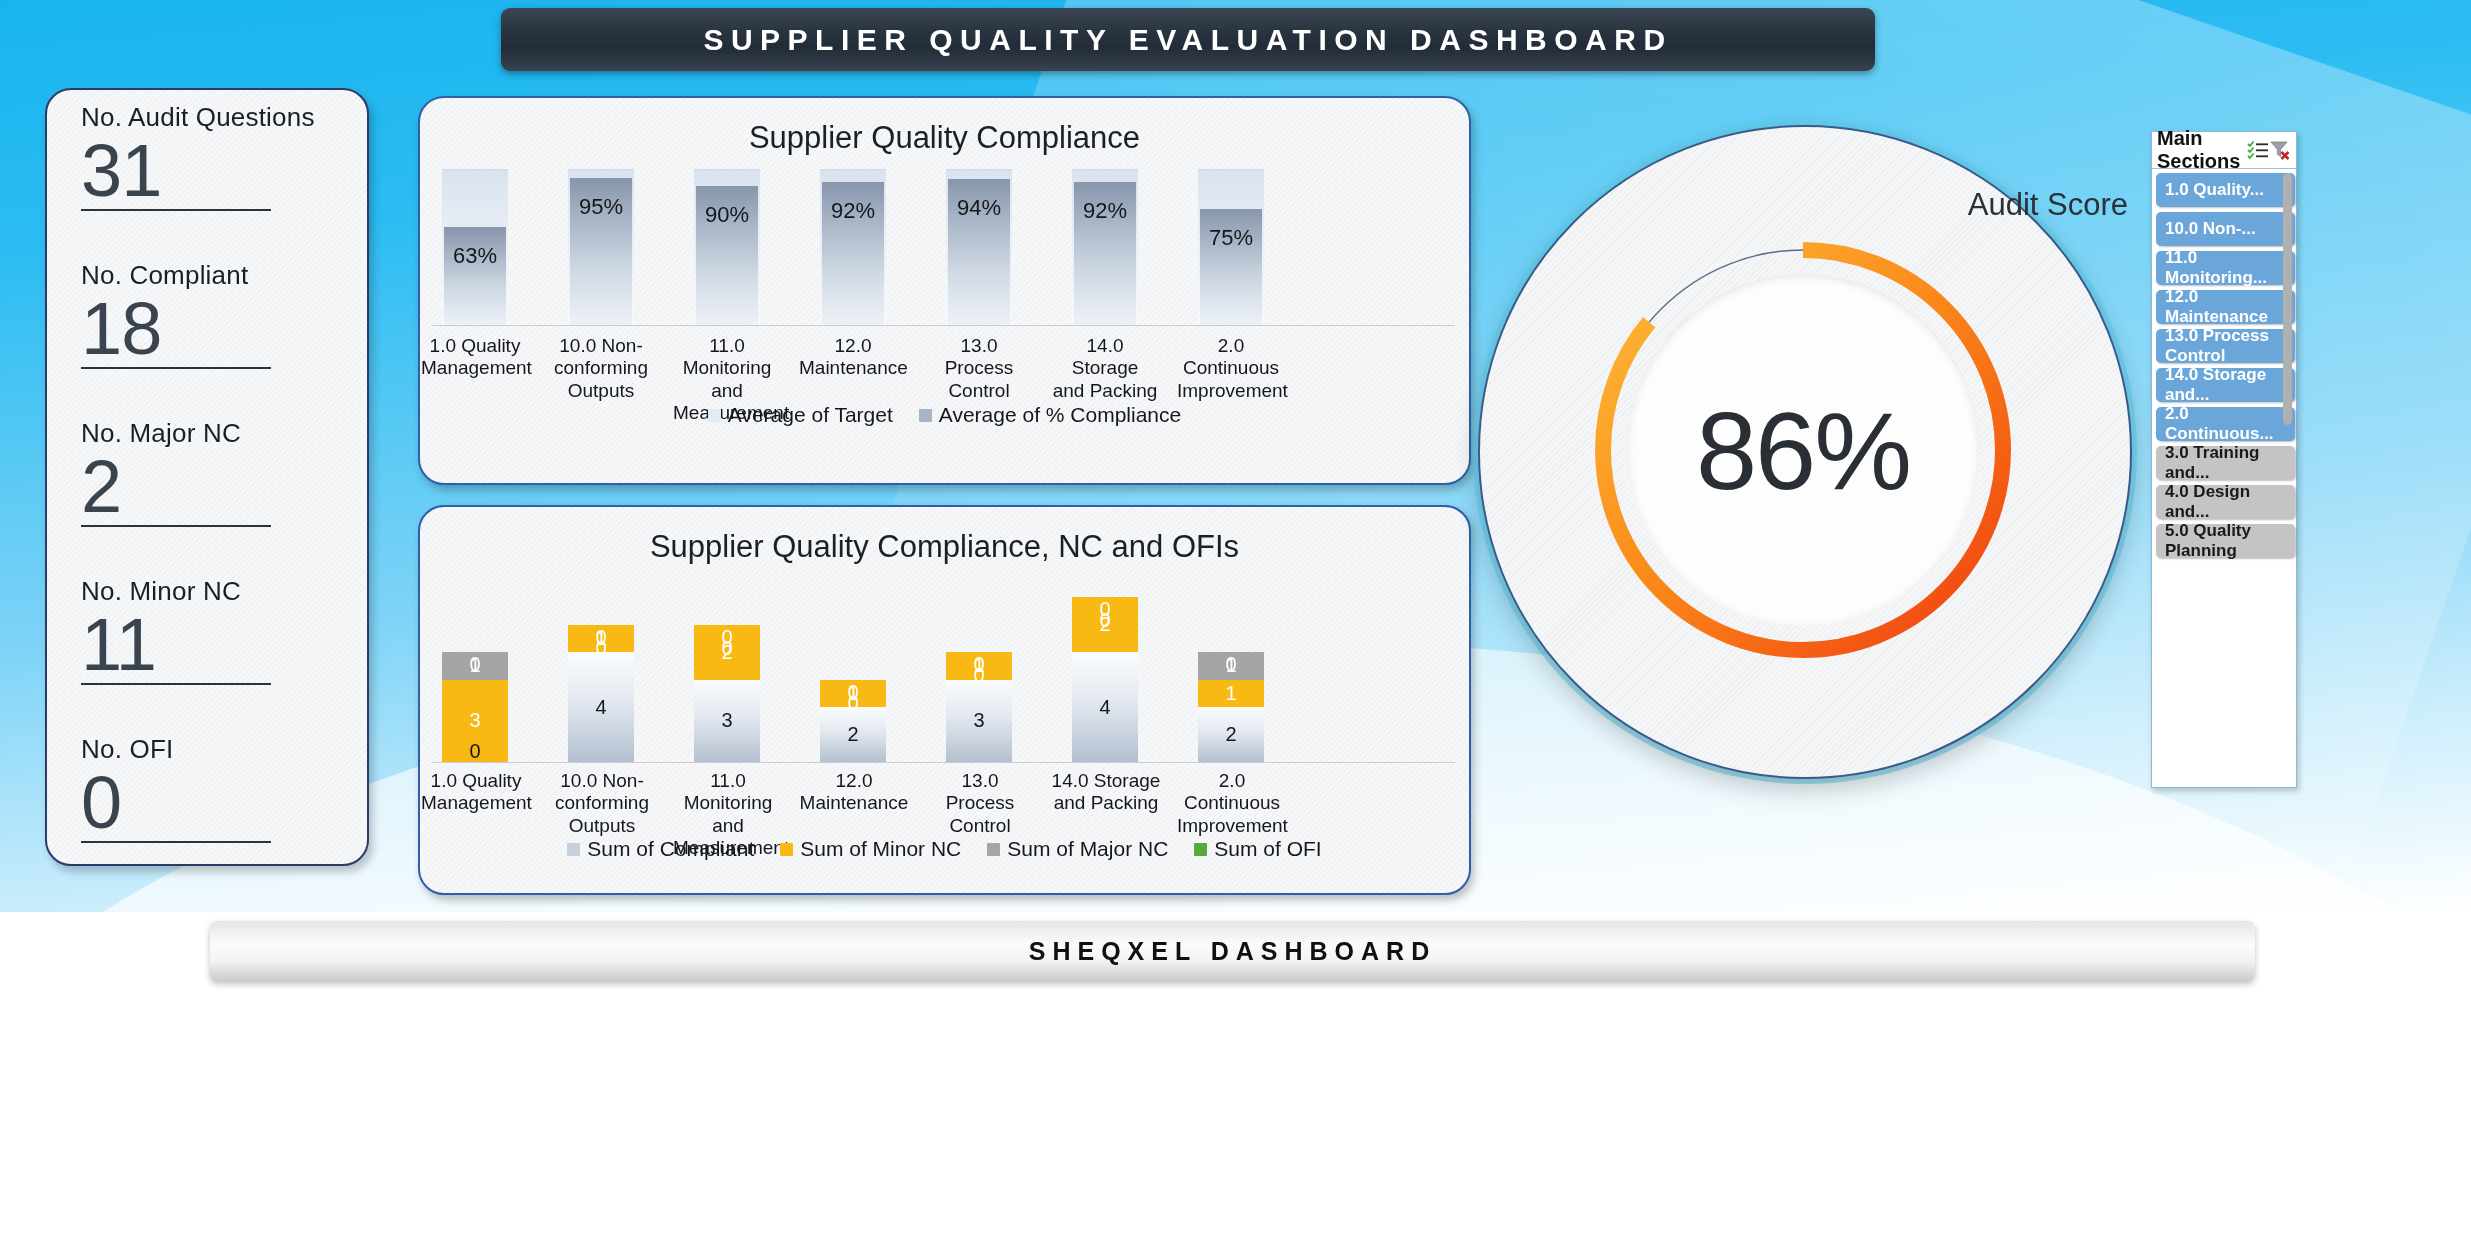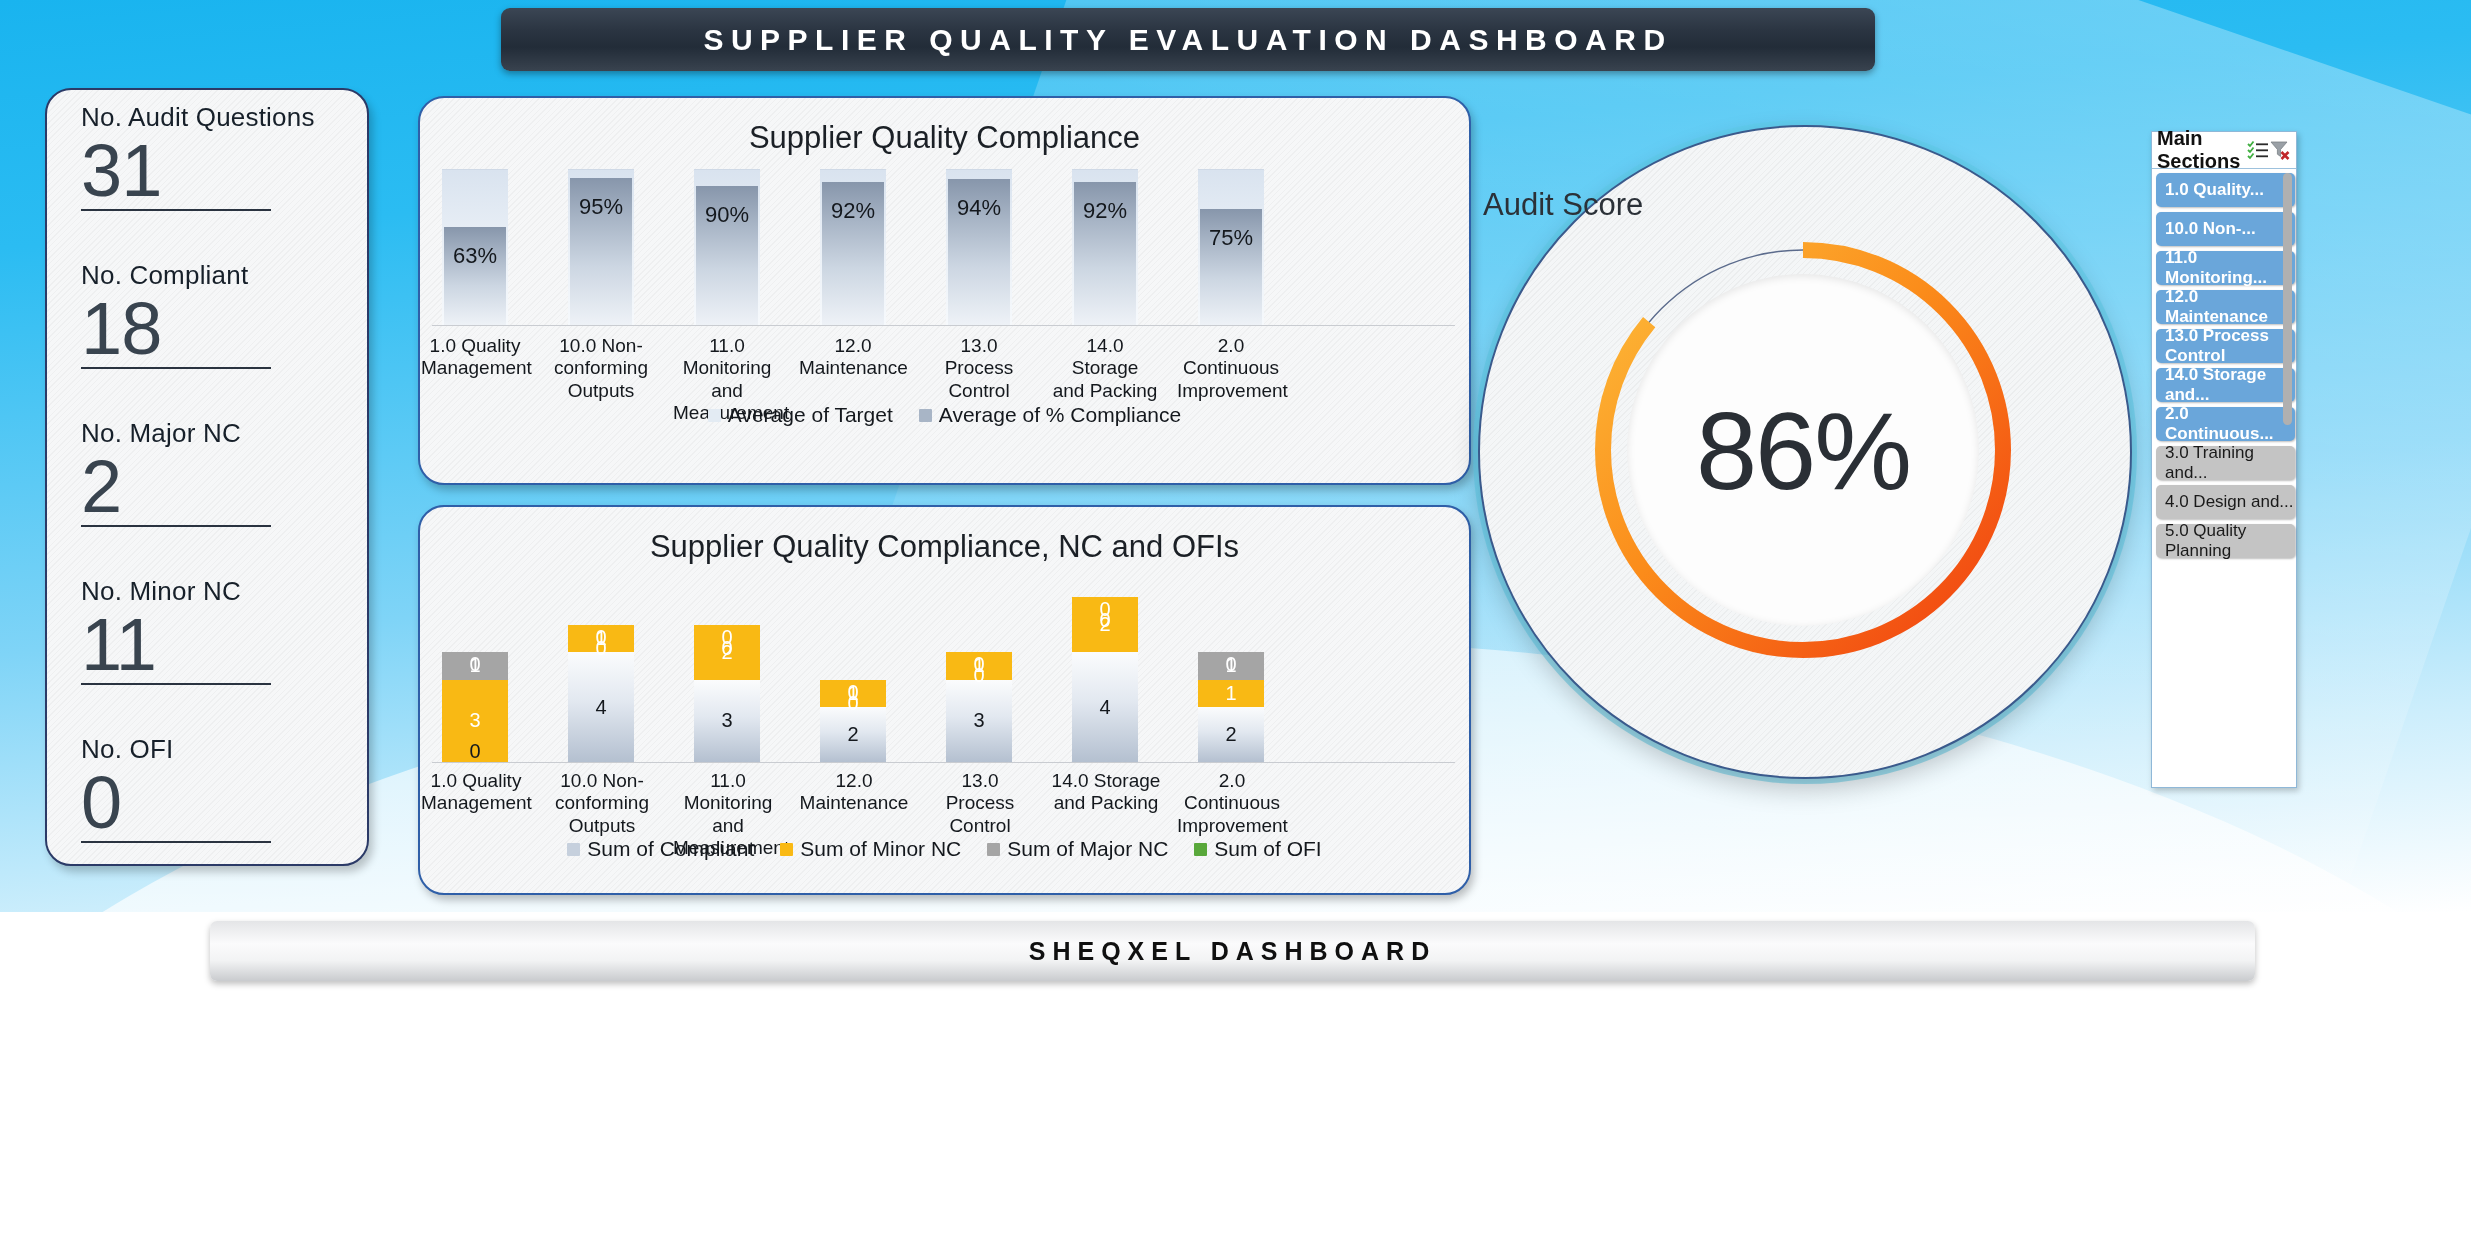--- a/index.html
+++ b/index.html
@@ -127,21 +127,21 @@
   
   #gauge-wrap{position:absolute;left:1478px;top:125px;width:650px;height:650px;}
   #gauge-outer{
     position:absolute;left:0;top:0;width:650px;height:650px;border-radius:50%;
     background-color:#f4f6f7;
     background-image:repeating-linear-gradient(135deg,rgba(0,0,0,.035) 0 1px,rgba(255,255,255,0) 1px 4px);
     border:2px solid #3a5a8c;
     box-shadow:0 10px 26px rgba(0,0,0,.22), 0 0 0 5px rgba(95,205,235,.55);
   }
   #gauge-title{
-    position:absolute;left:5px;right:0;top:62px;text-align:left;
+    position:absolute;left:12px;right:0;top:62px;text-align:right;
     font-size:31px;color:#2b3138;
   }
   #gauge-ring{
     position:absolute;left:115px;top:115px;width:420px;height:420px;
     border-radius:50%;
   }
   #gauge-hole{
     position:absolute;left:149px;top:149px;width:352px;height:352px;border-radius:50%;
     background:#fdfdfd;
     box-shadow:inset 0 2px 8px rgba(0,0,0,.10);
@@ -164,21 +164,21 @@
   .slicer-ico{width:22px;height:20px;display:inline-block;position:relative;cursor:pointer;}
   #slicer-body{position:relative;padding:4px 4px 0 4px;}
   .slicer-item{
     height:34px;margin-bottom:5px;border-radius:5px;
     display:flex;align-items:center;padding-left:9px;
     font-size:17px;color:#ffffff;font-weight:600;
     width:130px;
     background:#6aa6da;
     box-shadow:1px 1px 2px rgba(0,0,0,.25);
   }
-  .slicer-item.off{background:#c4c4c4;color:#1a1a1a;font-weight:400;}
+  .slicer-item.off{background:#c4c4c4;color:#1a1a1a;font-weight:700;}
   #slicer-scroll{
     position:absolute;right:4px;top:4px;width:9px;height:252px;
     background:#b0b0b0;border-radius:5px;
   }
 
   
   #footer{
     position:absolute;left:210px;top:921px;width:2045px;height:60px;
     border-radius:7px;
     background:linear-gradient(180deg,#e4e5e7 0%,#fbfbfc 38%,#f2f3f4 66%,#c9cbce 100%);

